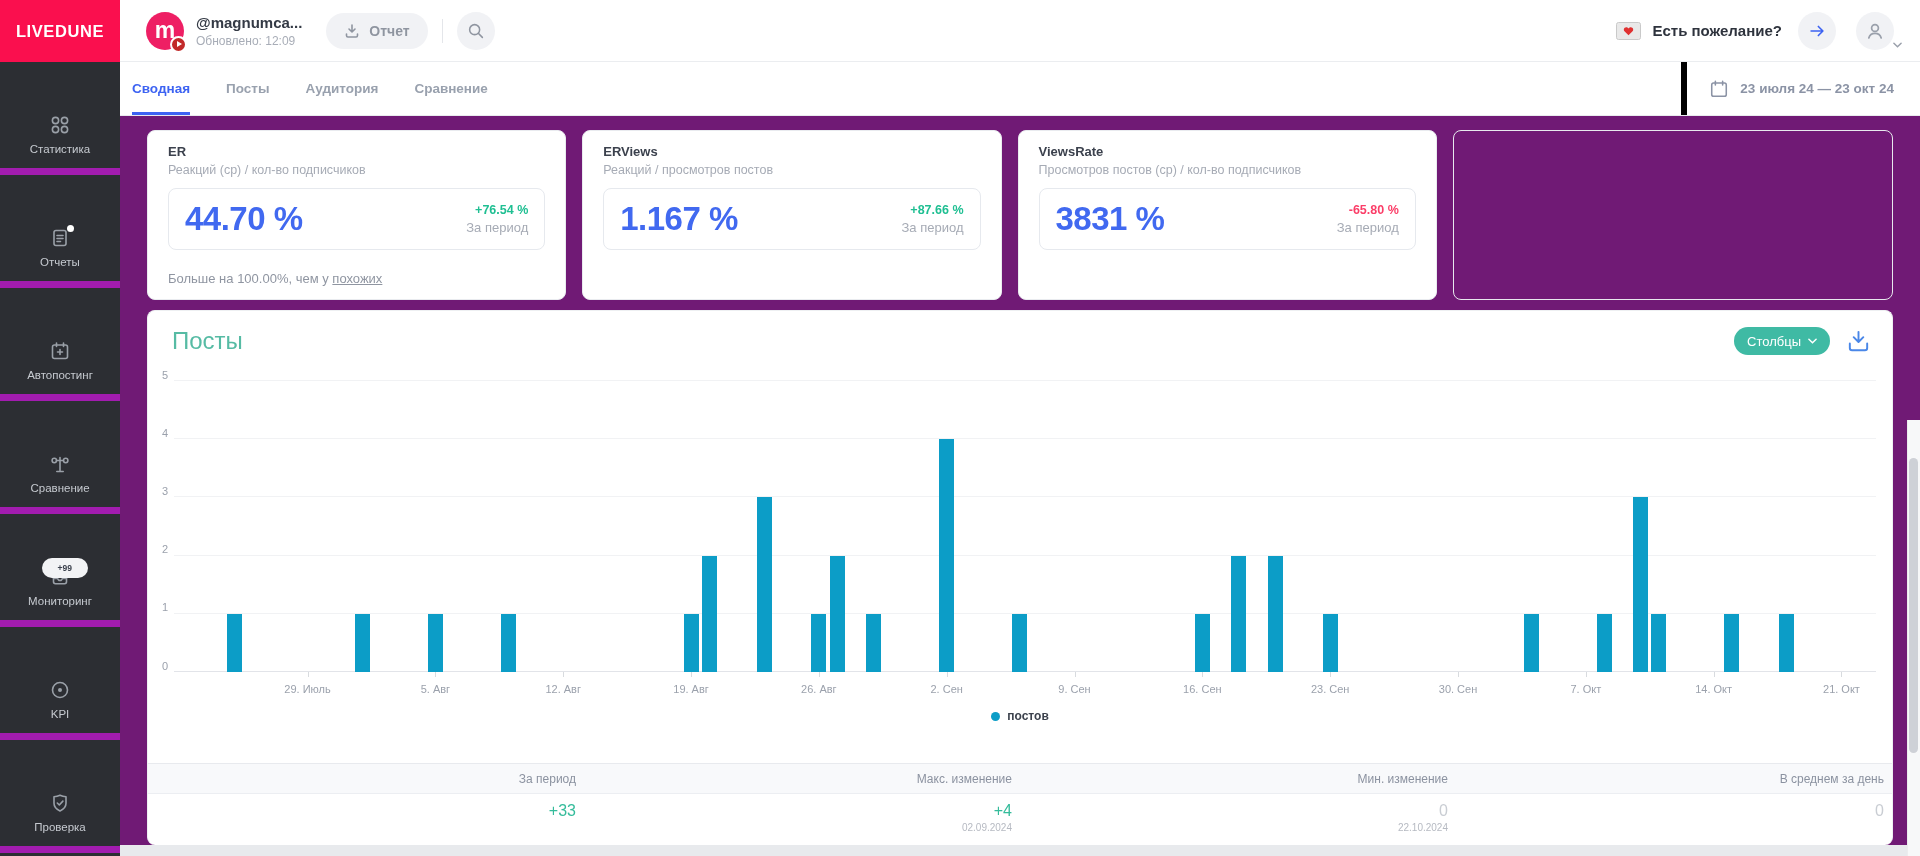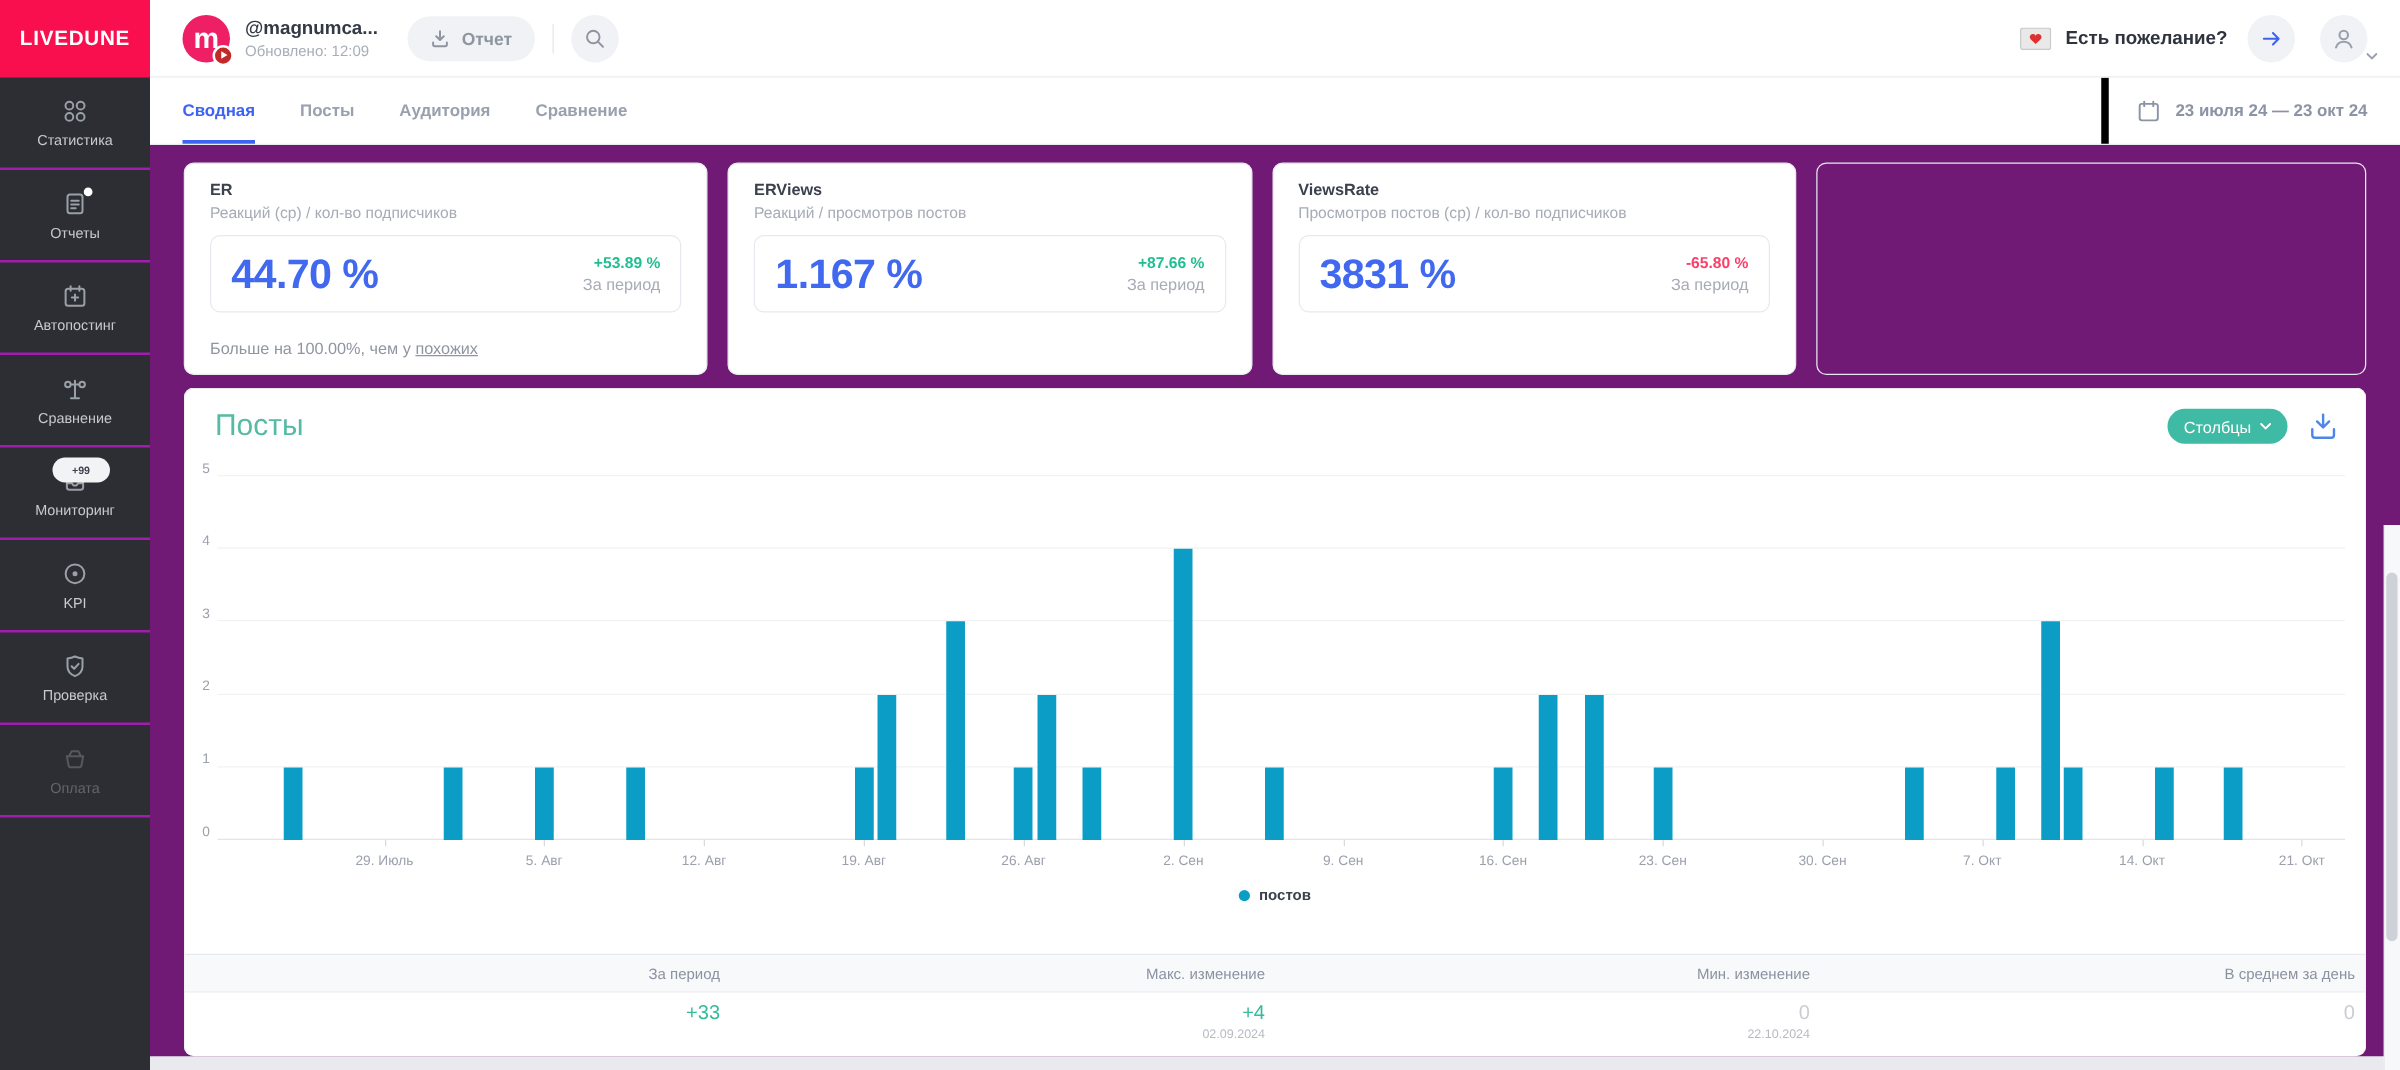--- a/index.html
+++ b/index.html
@@ -9,21 +9,21 @@
     font-family:"Liberation Sans", sans-serif;
     background:#f4f5f7; color:#3b414d;
   }
   svg { display:block; }
 
   
   .sidebar { position:absolute; left:0; top:0; width:120px; height:856px; background:#2c2e33; z-index:5; }
   .logo { height:62px; background:#fa0f4e; color:#fff; display:flex; align-items:center; justify-content:center;
           font-weight:bold; font-size:16.5px; letter-spacing:.6px; cursor:pointer; }
   .nav-item { height:74px; display:flex; flex-direction:column; align-items:center; justify-content:center;
-              gap:7px; border-bottom:2px solid #a21caf; cursor:pointer; position:relative; }
+              gap:7px; border-bottom:7px solid #a21caf; cursor:pointer; position:relative;margin-top:39px; }
   .nav-item .nv-icon { color:#9aa0a8; position:relative; }
   .nav-item .nv-label { font-size:11.5px; color:#c6cad0; }
   .nav-item.disabled .nv-icon { color:#55585e; }
   .nav-item.disabled .nv-label { color:#62656b; }
   .nv-dot { position:absolute; top:-2px; right:-3px; width:7px; height:7px; border-radius:50%; background:#fff; }
   .nv-badge { position:absolute; top:-8px; right:-17px; min-width:20px; height:20px; border-radius:10px;
               background:#f2f3f5; color:#3b414d; font-size:8.5px; font-weight:bold;
               display:flex; align-items:center; justify-content:center; padding:0 16px; }
 
   
@@ -47,21 +47,21 @@
                display:flex; align-items:center; justify-content:center; color:#8f95a0; }
   .spacer { flex:1; }
   .feedback { display:flex; align-items:center; gap:11px; }
   .feedback-label { font-size:15px; font-weight:bold; color:#2e333d; }
   .arrow-btn { margin-left:16px; color:#3d63f2; }
   .profile-btn { margin-left:20px; position:relative; color:#9aa0ab; }
   .profile-caret { position:absolute; right:-8px; bottom:2px; color:#9aa0ab; }
 
   
   .tabbar { position:absolute; left:120px; top:62px; right:0; height:54px; background:#fff;
-            border-bottom:1px solid #e9ebee; display:flex; align-items:stretch; padding-left:26px; z-index:3; }
+            border-bottom:1px solid #e9ebee; display:flex; align-items:stretch; padding-left:12px; z-index:3; }
   .tab { display:flex; align-items:center; margin-right:36px; font-size:13.5px; font-weight:bold;
          color:#99a1ae; position:relative; cursor:pointer; }
   .tab.active { color:#3d63f2; }
   .tab.active::after { content:""; position:absolute; left:0; right:0; bottom:0; height:3px; background:#3d63f2; }
   .tab-right { margin-left:auto; display:flex; align-items:center; border-left:6px solid #000000;
                padding:0 26px 0 22px; gap:11px; cursor:pointer; color:#8b93a5; }
   .date-range { font-size:13.5px; font-weight:bold; color:#8b93a5; }
 
   
   .content { position:absolute; left:120px; top:116px; right:0; bottom:0; background:#701a75;
@@ -293,21 +293,21 @@
 </div>
 
 <main class="content">
   <div class="metrics" id="metrics-row">
       <div class="mcard">
         <div class="m-name">ER</div>
         <div class="m-formula">Реакций (ср) / кол-во подписчиков</div>
         <div class="m-valuebox">
           <div class="m-value">44.70 %</div>
           <div class="m-side">
-            <div class="m-delta up">+53.89 %</div>
+            <div class="m-delta up">+76.54 %</div>
             <div class="m-period">За период</div>
           </div>
         </div>
         <div class="m-note">Больше на 100.00%, чем у <span class="link">похожих</span></div>
       </div>
       <div class="mcard">
         <div class="m-name">ERViews</div>
         <div class="m-formula">Реакций / просмотров постов</div>
         <div class="m-valuebox">
           <div class="m-value">1.167 %</div>

